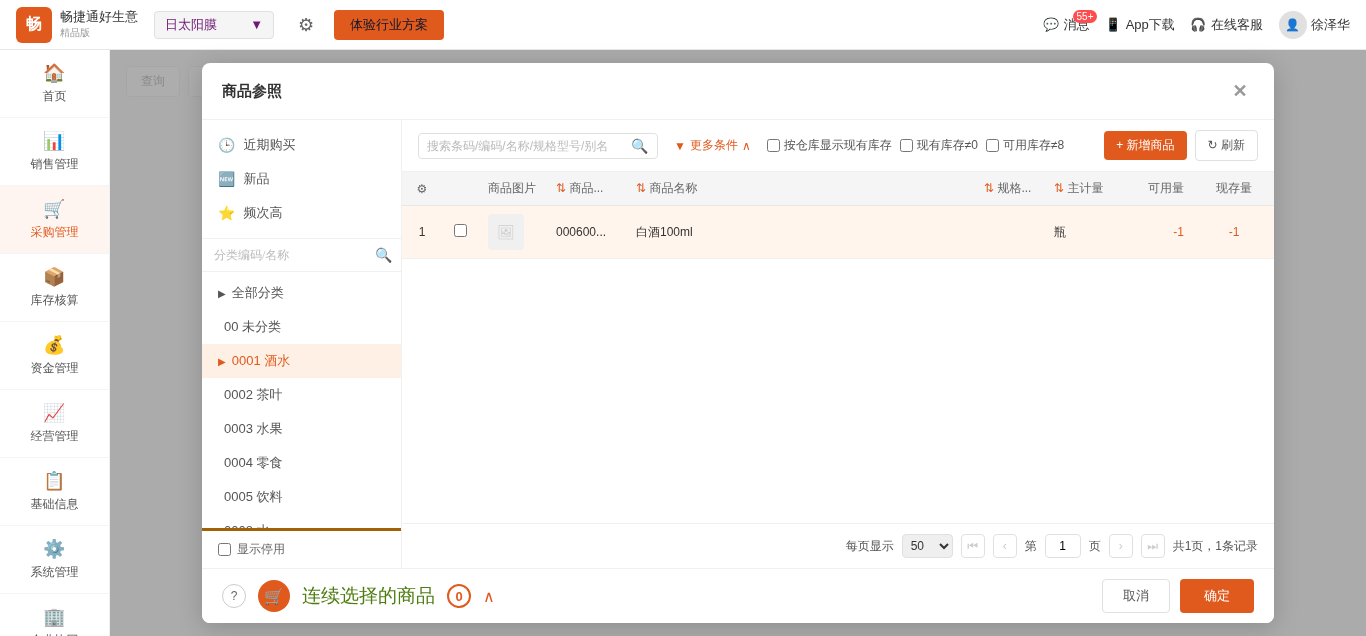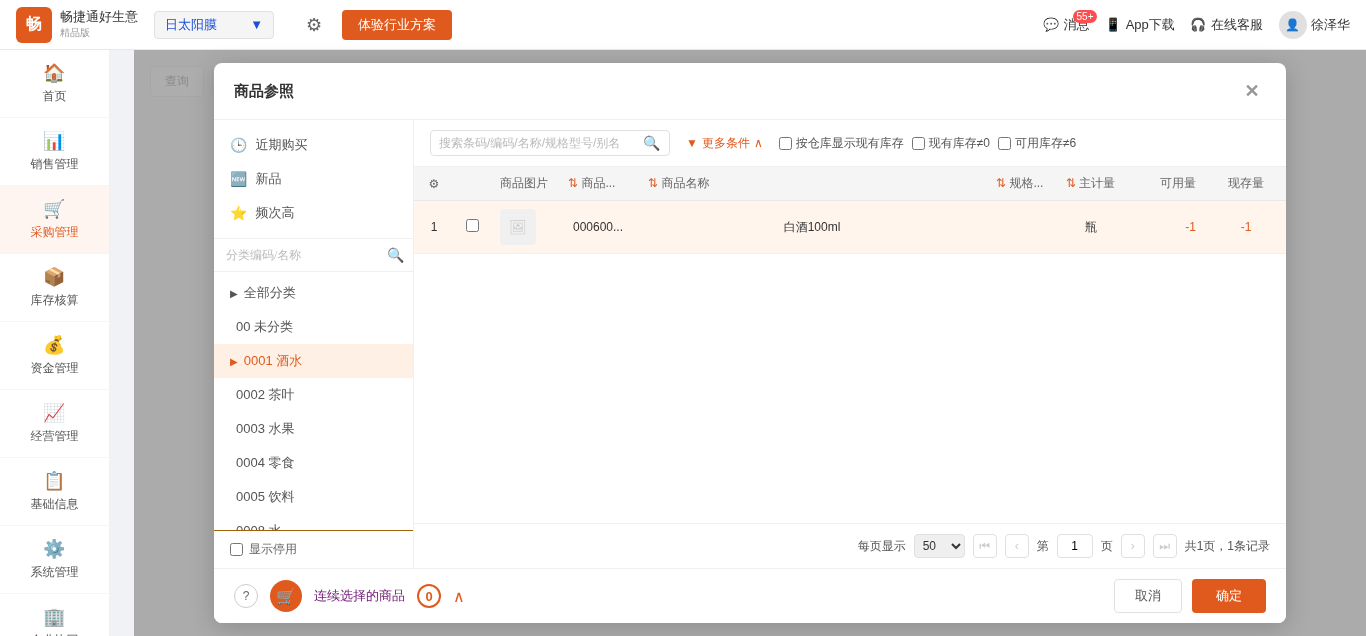--- a/index.html
+++ b/index.html
@@ -28,31 +28,31 @@
       display: flex; align-items: center; justify-content: center;
       color: white; font-weight: bold; font-size: 16px;
       margin-right: 8px;
     }
     .logo-text { font-size: 13px; color: #333; line-height: 1.3; }
     .logo-sub { font-size: 10px; color: #999; }
     .nav-selector {
       display: flex; align-items: center;
       background: #f5f5f5; border: 1px solid #e0e0e0;
       border-radius: 4px; padding: 4px 10px;
-      font-size: 13px; color: #1d4ed8; cursor: pointer;
-      margin-right: 24px; min-width: 120px; justify-content: space-between;
+      font-size: 13px; color: #701a75; cursor: pointer;
+      margin-right: 16px; min-width: 120px; justify-content: space-between;
     }
     .nav-gear {
       width: 32px; height: 32px;
       display: flex; align-items: center; justify-content: center;
       color: #666; font-size: 18px; cursor: pointer; margin-right: 12px;
     }
     .nav-btn-experience {
       background: #e05a1e;
-      color: #ffffff; border: none;
+      color: #0f172a; border: none;
       padding: 6px 16px; border-radius: 4px;
       font-size: 13px; cursor: pointer;
     }
     .nav-right {
       display: flex; align-items: center; gap: 16px;
       margin-left: auto;
     }
     .nav-right-item {
       display: flex; align-items: center; gap: 4px;
       color: #333; font-size: 13px; cursor: pointer; position: relative;
@@ -94,21 +94,20 @@
     .sidebar-item.active { color: #e05a1e; background: #fff5f0; }
     .sidebar-item .s-icon {
       font-size: 18px; margin-bottom: 4px;
     }
 
     
     .content-area {
       flex: 1;
       background: #f5f5f5;
       position: relative;
-      margin-left: 24px;
     }
 
     
     .dialog-overlay {
       position: absolute; top: 0; left: 0; right: 0; bottom: 0;
       background: rgba(0,0,0,0.3);
       display: flex; align-items: center; justify-content: center;
       z-index: 100;
     }
     .dialog {
@@ -168,21 +167,21 @@
     .left-search .search-icon { color: #bbb; font-size: 14px; cursor: pointer; }
     .category-list { flex: 1; overflow-y: auto; padding: 4px 0; }
     .category-item {
       display: flex; align-items: center; padding: 8px 16px;
       cursor: pointer; font-size: 13px; color: #555;
     }
     .category-item.active { background: #fff0e6; color: #e05a1e; font-weight: 500; }
     .category-item .cat-arrow { margin-right: 6px; font-size: 10px; }
     .show-disabled {
       display: flex; align-items: center; gap: 6px;
-      padding: 10px 16px; border-top: 1px solid #a16207;
+      padding: 10px 16px; border-top: 3px solid #a16207;
       font-size: 12px; color: #666; cursor: pointer;
     }
 
     
     .right-panel {
       flex: 1; display: flex; flex-direction: column; overflow: hidden;
     }
     .right-toolbar {
       display: flex; align-items: center; padding: 10px 16px;
       border-bottom: 1px solid #f0f0f0; gap: 8px; flex-wrap: wrap;
@@ -229,31 +228,30 @@
     }
     thead tr { background: #f5f5f5; }
     th {
       padding: 8px 10px; text-align: left; color: #666;
       font-weight: 500; border-bottom: 1px solid #e8e8e8;
       white-space: nowrap;
     }
     td {
       padding: 8px 10px; border-bottom: 1px solid #f0f0f0;
       color: #333;
-      text-align: center;
     }
     tr.row-selected { background: #fff5ed; }
     tr.row-selected td { background: #fff5ed; }
     .col-num { width: 40px; text-align: center; }
     .col-check { width: 36px; text-align: center; }
     .col-img { width: 60px; text-align: center; }
     .col-code { width: 80px; }
     .col-name { min-width: 120px; }
     .col-spec { width: 70px; }
-    .col-unit { width: 70px; font-family: Liberation Serif, serif; }
+    .col-unit { width: 70px; }
     .col-avail { width: 80px; text-align: right; }
     .col-stock { width: 80px; text-align: center; }
     .product-thumb {
       width: 36px; height: 36px;
       background: #f0f0f0; border-radius: 4px;
       display: flex; align-items: center; justify-content: center;
       color: #ccc; font-size: 14px;
     }
     .negative { color: #e05a1e; }
 
@@ -283,21 +281,21 @@
 
     
     .dialog-footer {
       display: flex; align-items: center; justify-content: space-between;
       padding: 10px 20px; border-top: 1px solid #f0f0f0;
       background: #fff;
     }
     .footer-left { display: flex; align-items: center; gap: 12px; }
     .footer-cart {
       display: flex; align-items: center; gap: 6px;
-      color: #701a75; font-size: 13px;
+      color: #4d7c0f; font-size: 19px;
     }
     .cart-icon-wrap {
       width: 32px; height: 32px;
       background: #e05a1e; border-radius: 50%;
       display: flex; align-items: center; justify-content: center;
       color: white; font-size: 16px;
     }
     .cart-count {
       width: 24px; height: 24px;
       border: 2px solid #e05a1e; border-radius: 50%;
@@ -526,22 +524,26 @@
               </div>
               <div class="checkbox-group">
                 <label>
                   <input type="checkbox" style="">
                   <span>现有库存≠0</span>
                 </label>
               </div>
               <div class="checkbox-group">
                 <label>
                   <input type="checkbox" style="">
-                  <span>可用库存≠6</span>
+                  <span>可用库存≠8</span>
                 </label>
+              </div>
+              <div class="toolbar-right">
+                <button class="btn-new">+ 新增商品</button>
+                <button class="btn-refresh">↻ 刷新</button>
               </div>
             </div>
 
             <div class="table-container">
               <table>
                 <thead>
                   <tr>
                     <th class="col-num">⚙</th>
                     <th class="col-check"></th>
                     <th class="col-img">

